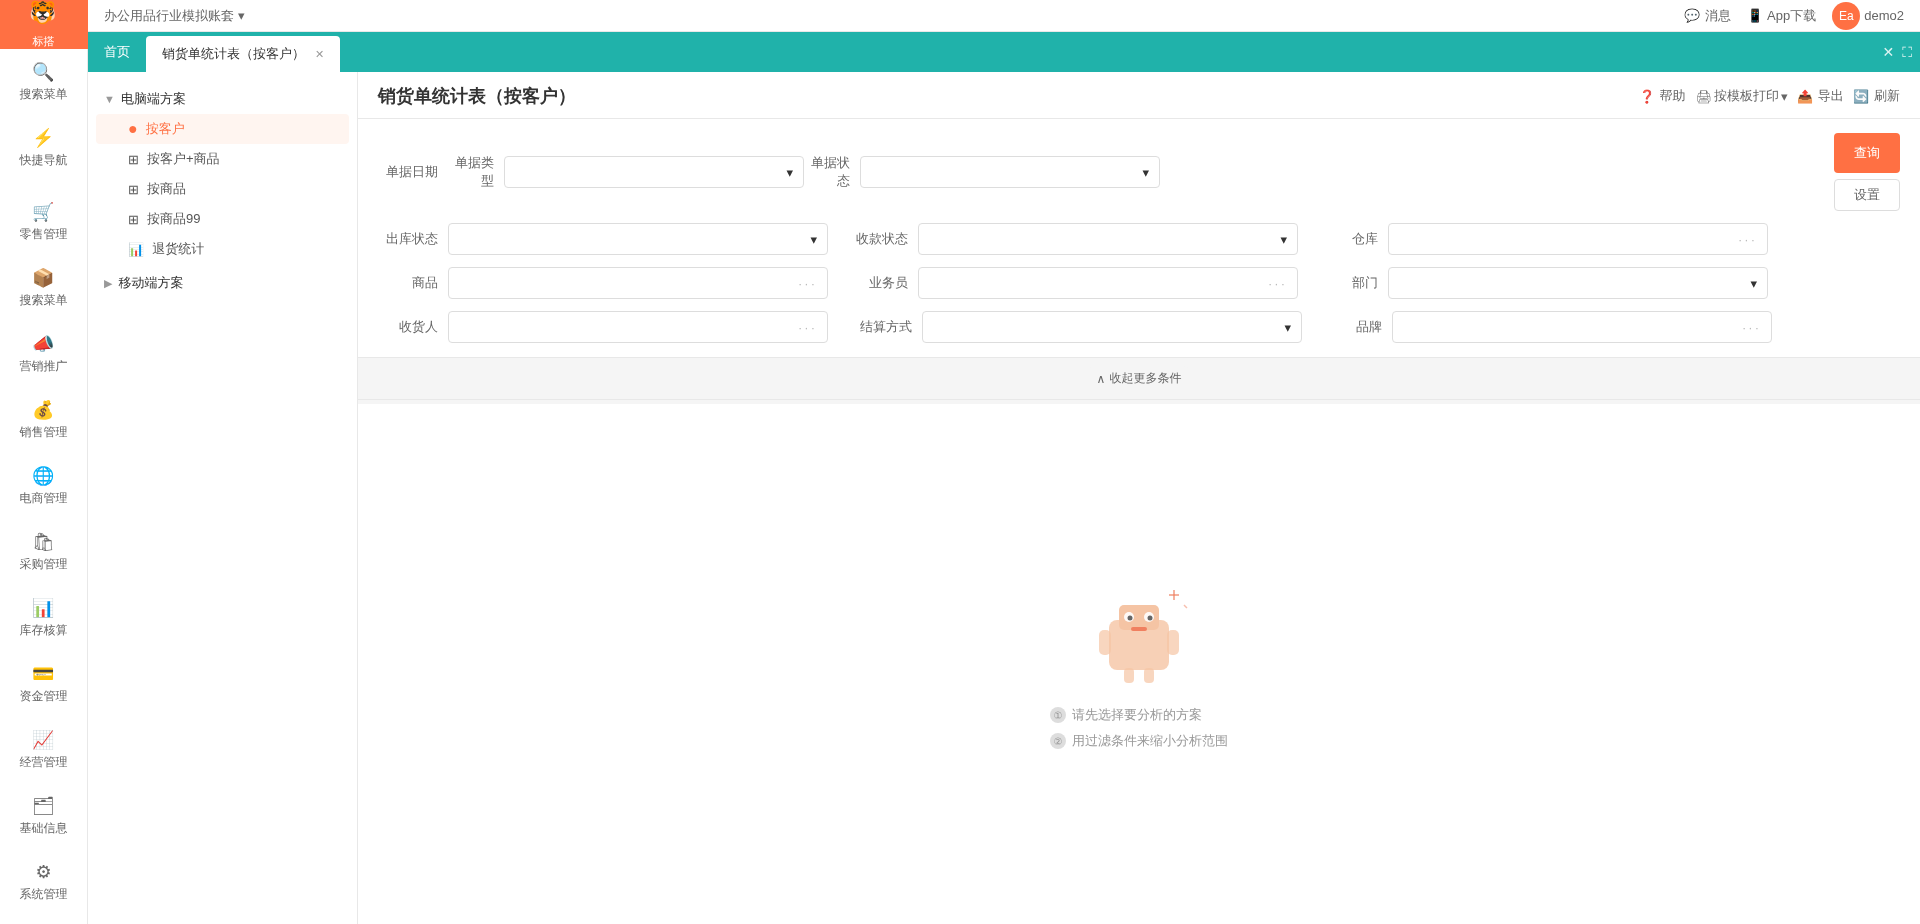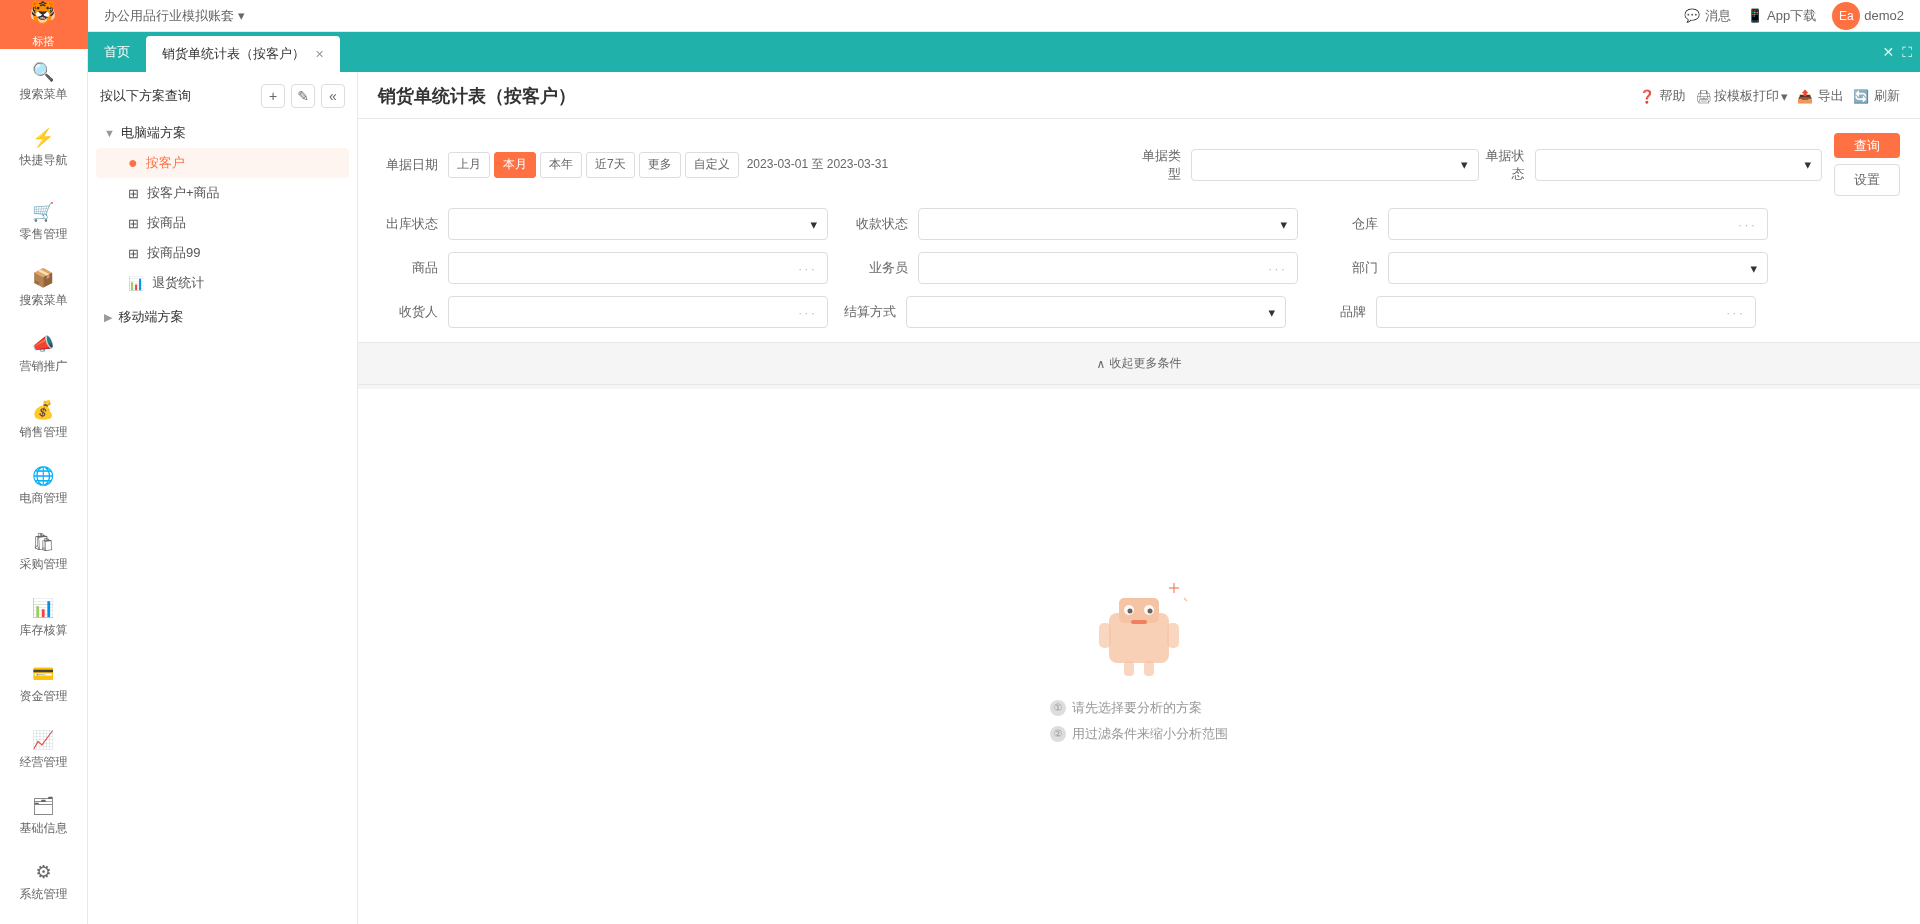--- a/index.html
+++ b/index.html
@@ -78,21 +78,21 @@
     .collapse-btn { display: flex; align-items: center; gap: 4px; color: #666; cursor: pointer; font-size: 12px; padding: 4px 12px; border-radius: 12px; background: #f5f5f5; }
 
     
     .empty-area { flex: 1; display: flex; flex-direction: column; align-items: center; justify-content: center; background: #fff; margin-top: 4px; }
     .empty-illustration { width: 120px; height: 120px; margin-bottom: 16px; }
     .empty-tips { color: #999; font-size: 13px; }
     .empty-tips .tip-item { display: flex; align-items: center; gap: 6px; margin-bottom: 8px; }
     .tip-num { width: 16px; height: 16px; border-radius: 50%; background: #ddd; display: flex; align-items: center; justify-content: center; font-size: 10px; color: #999; flex-shrink: 0; }
 
     
-    .btn-primary { background: #ff7043; color: #fff; border: none; border-radius: 4px; height: 25px; padding: 0 20px; cursor: pointer; font-size: 13px; white-space: nowrap; }
+    .btn-primary { background: #ff7043; color: #fff; border: none; border-radius: 4px; height: 40px; padding: 0 20px; cursor: pointer; font-size: 13px; white-space: nowrap; }
     .btn-default { background: #fff; color: #666; border: 1px solid #ddd; border-radius: 4px; height: 32px; padding: 0 16px; cursor: pointer; font-size: 13px; white-space: nowrap; }
     .filter-section { position: relative; }
   </style>
 </head>
 <body>
 
 <div class="sidebar">
   <div class="sidebar-logo">
     <span class="logo-icon">🐯</span>
     <span class="logo-text">标搭</span>
@@ -195,34 +195,20 @@
     </div>
     <div class="tab-maximize">
       <span style="font-size:14px;">✕</span>
       <span style="font-size:14px;">⛶</span>
     </div>
   </div>
 
   <div class="content">
 
     <div class="left-panel">
-      <div class="left-panel-header">
-        <span class="left-panel-title">按以下方案查询</span>
-        <div class="left-panel-actions">
-          <div class="icon-btn">
-            <span>+</span>
-          </div>
-          <div class="icon-btn">
-            <span>✎</span>
-          </div>
-          <div class="icon-btn">
-            <span>«</span>
-          </div>
-        </div>
-      </div>
       <div class="panel-section">
 
         <div class="panel-group">
           <div class="panel-group-header">
             <span style="color:#999;font-size:11px;">▼</span>
             <span>电脑端方案</span>
           </div>
           <div class="panel-item active">
             <span class="item-icon" style="color:#ff7043;font-size:16px;">●</span>
             <span>按客户</span>
@@ -277,31 +263,20 @@
             <span>刷新</span>
           </div>
         </div>
       </div>
 
       <div class="filter-section">
         <div class="filter-area">
 
           <div class="filter-row" style="display:flex;align-items:center;margin-bottom:12px;">
             <span class="filter-label">单据日期</span>
-            <div class="date-filter">
-              <div class="date-btns">
-                <button class="date-btn">上月</button>
-                <button class="date-btn active">本月</button>
-                <button class="date-btn">本年</button>
-                <button class="date-btn">近7天</button>
-                <button class="date-btn">更多</button>
-                <button class="date-btn">自定义</button>
-              </div>
-              <span class="date-range-display" style="margin-left:8px;">2023-03-01 至 2023-03-31</span>
-            </div>
             <div style="flex:1;display:flex;align-items:center;">
               <span class="filter-label" style="width:56px;">单据类型</span>
               <div class="filter-input" style="flex:1;max-width:300px;">
                 <span class="placeholder"></span>
                 <span>▾</span>
               </div>
               <span class="filter-label" style="width:56px;">单据状态</span>
               <div class="filter-input" style="flex:1;max-width:300px;">
                 <span class="placeholder"></span>
                 <span>▾</span>
@@ -348,21 +323,21 @@
               <span>▾</span>
             </div>
           </div>
 
           <div class="filter-row" style="display:flex;align-items:center;">
             <span class="filter-label">收货人</span>
             <div class="filter-input" style="flex:1;max-width:380px;">
               <span class="placeholder"></span>
               <span class="dots">···</span>
             </div>
-            <span class="filter-label" style="margin-left:8px;">结算方式</span>
+            <span class="filter-label" style="margin-left:24px;">结算方式</span>
             <div class="filter-input" style="flex:1;max-width:380px;">
               <span class="placeholder"></span>
               <span>▾</span>
             </div>
             <span class="filter-label" style="margin-left:20px;">品牌</span>
             <div class="filter-input" style="flex:1;max-width:380px;">
               <span class="placeholder"></span>
               <span class="dots">···</span>
             </div>
           </div>

